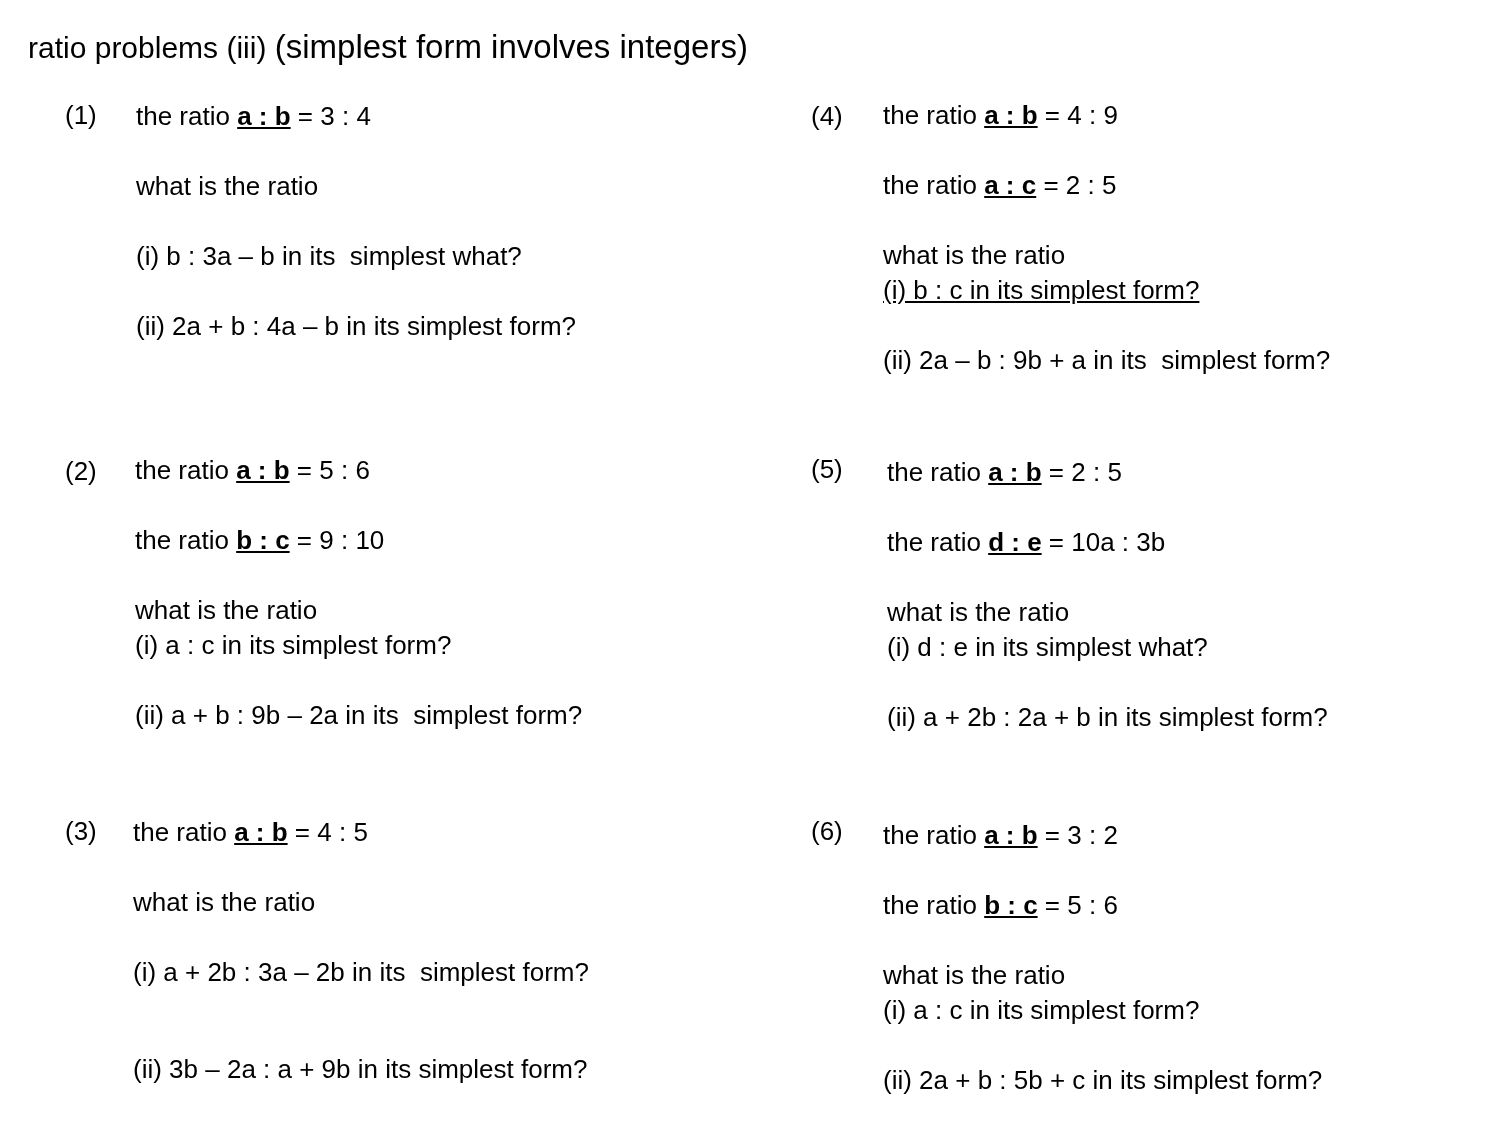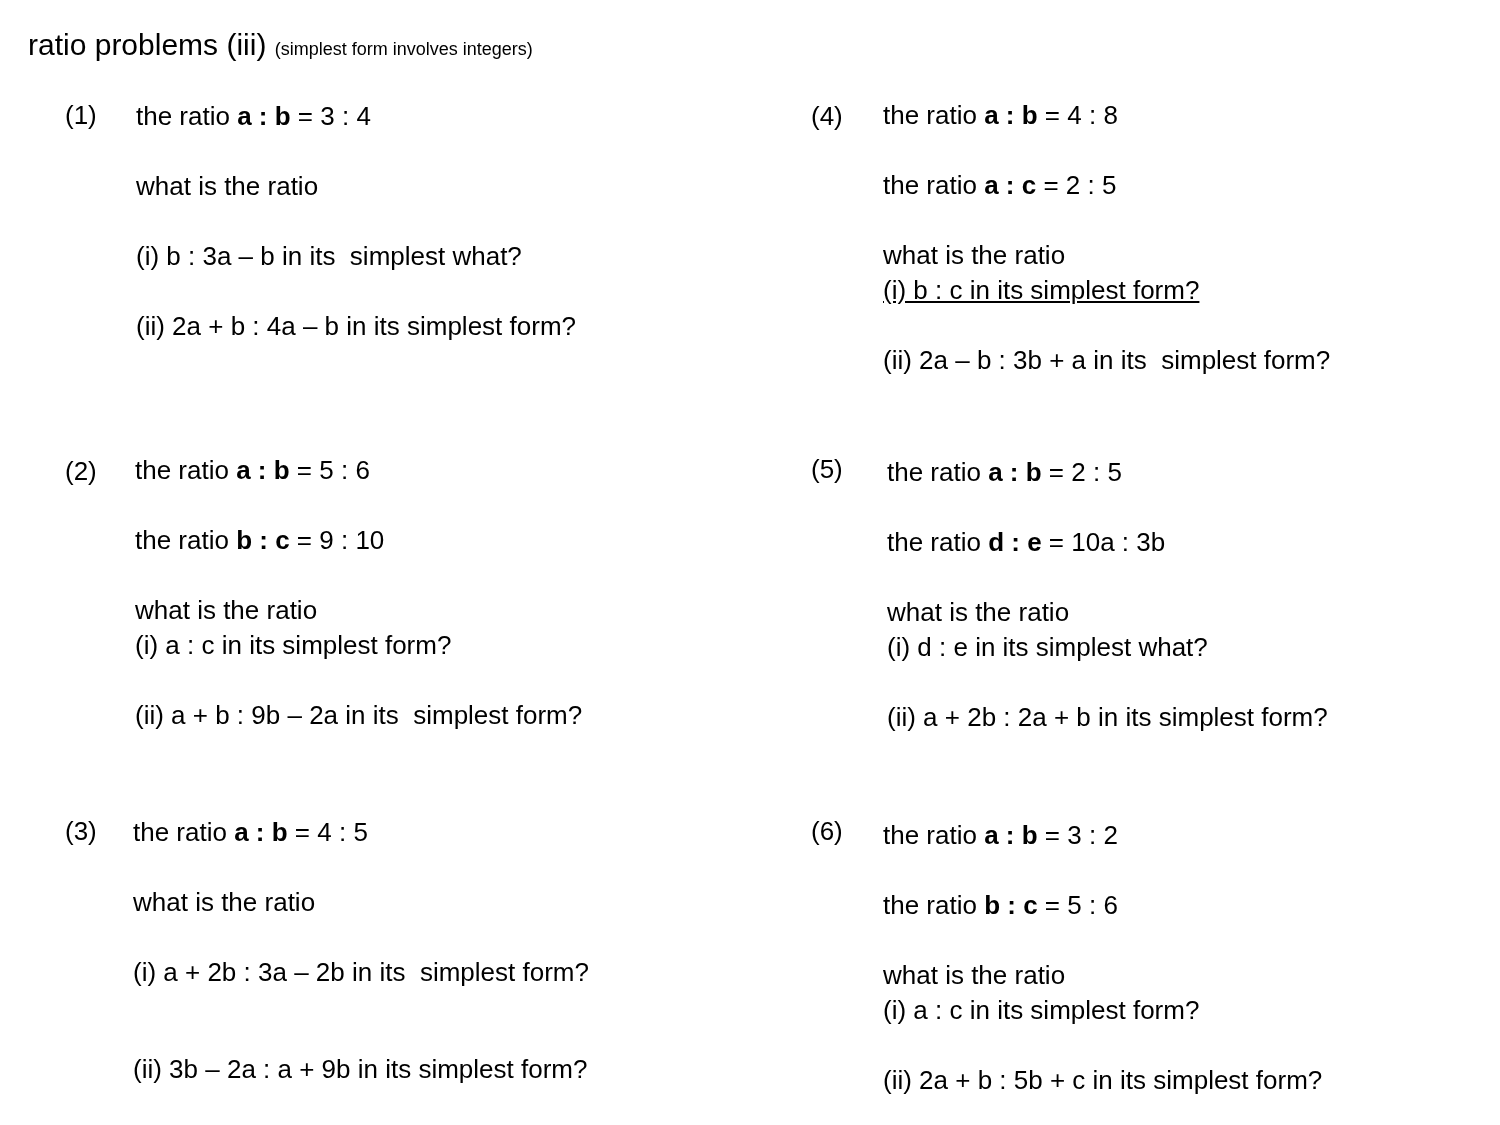--- a/index.html
+++ b/index.html
@@ -1,46 +1,46 @@
 <!DOCTYPE html>
 <html><head>
 <meta charset="utf-8">
 <style>
   html, body { margin: 0; padding: 0; background: #ffffff; }
   body { width: 1500px; height: 1125px; position: relative; overflow: hidden;
          font-family: "Liberation Sans", sans-serif; color: #000000; }
   .title { position: absolute; left: 28px; top: 28px; font-size: 30px; white-space: nowrap; }
-  .title .sub { font-size: 18px; }
+  .title .sub { font-size: 33px; }
   .qnum { position: absolute; font-size: 26px; white-space: nowrap; }
   .line { position: absolute; font-size: 26px; white-space: pre; line-height: 30px; }
-  .line b { font-weight: bold; }
+  .line b { font-weight: bold; text-decoration: underline; }
 </style>
 </head>
 <body>
 
 <div class="title">
   <span>ratio problems (iii)</span>
   <span class="sub">(simplest form involves integers)</span>
 </div>
 
 <div>
   <div class="qnum" style="left:65px;top:100px;">(1)</div>
   <div class="line" style="left:136px;top:101px;"><span>the ratio </span><b>a : b</b><span> = 3 : 4</span></div>
   <div class="line" style="left:136px;top:171px;">what is the ratio</div>
   <div class="line" style="left:136px;top:241px;">(i) b : 3a – b in its  simplest what?</div>
   <div class="line" style="left:136px;top:311px;">(ii) 2a + b : 4a – b in its simplest form?</div>
 </div>
 
 <div>
   <div class="qnum" style="left:811px;top:101px;">(4)</div>
-  <div class="line" style="left:883px;top:100px;"><span>the ratio </span><b>a : b</b><span> = 4 : 8</span></div>
+  <div class="line" style="left:883px;top:100px;"><span>the ratio </span><b>a : b</b><span> = 4 : 9</span></div>
   <div class="line" style="left:883px;top:170px;"><span>the ratio </span><b>a : c</b><span> = 2 : 5</span></div>
   <div class="line" style="left:883px;top:240px;">what is the ratio</div>
   <div class="line" style="left:883px;top:275px;text-decoration:underline;">(i) b : c in its simplest form?</div>
-  <div class="line" style="left:883px;top:345px;">(ii) 2a – b : 3b + a in its  simplest form?</div>
+  <div class="line" style="left:883px;top:345px;">(ii) 2a – b : 9b + a in its  simplest form?</div>
 </div>
 
 <div>
   <div class="qnum" style="left:65px;top:456px;">(2)</div>
   <div class="line" style="left:135px;top:455px;"><span>the ratio </span><b>a : b</b><span> = 5 : 6</span></div>
   <div class="line" style="left:135px;top:525px;"><span>the ratio </span><b>b : c</b><span> = 9 : 10</span></div>
   <div class="line" style="left:135px;top:595px;">what is the ratio</div>
   <div class="line" style="left:135px;top:630px;">(i) a : c in its simplest form?</div>
   <div class="line" style="left:135px;top:700px;">(ii) a + b : 9b – 2a in its  simplest form?</div>
 </div>

